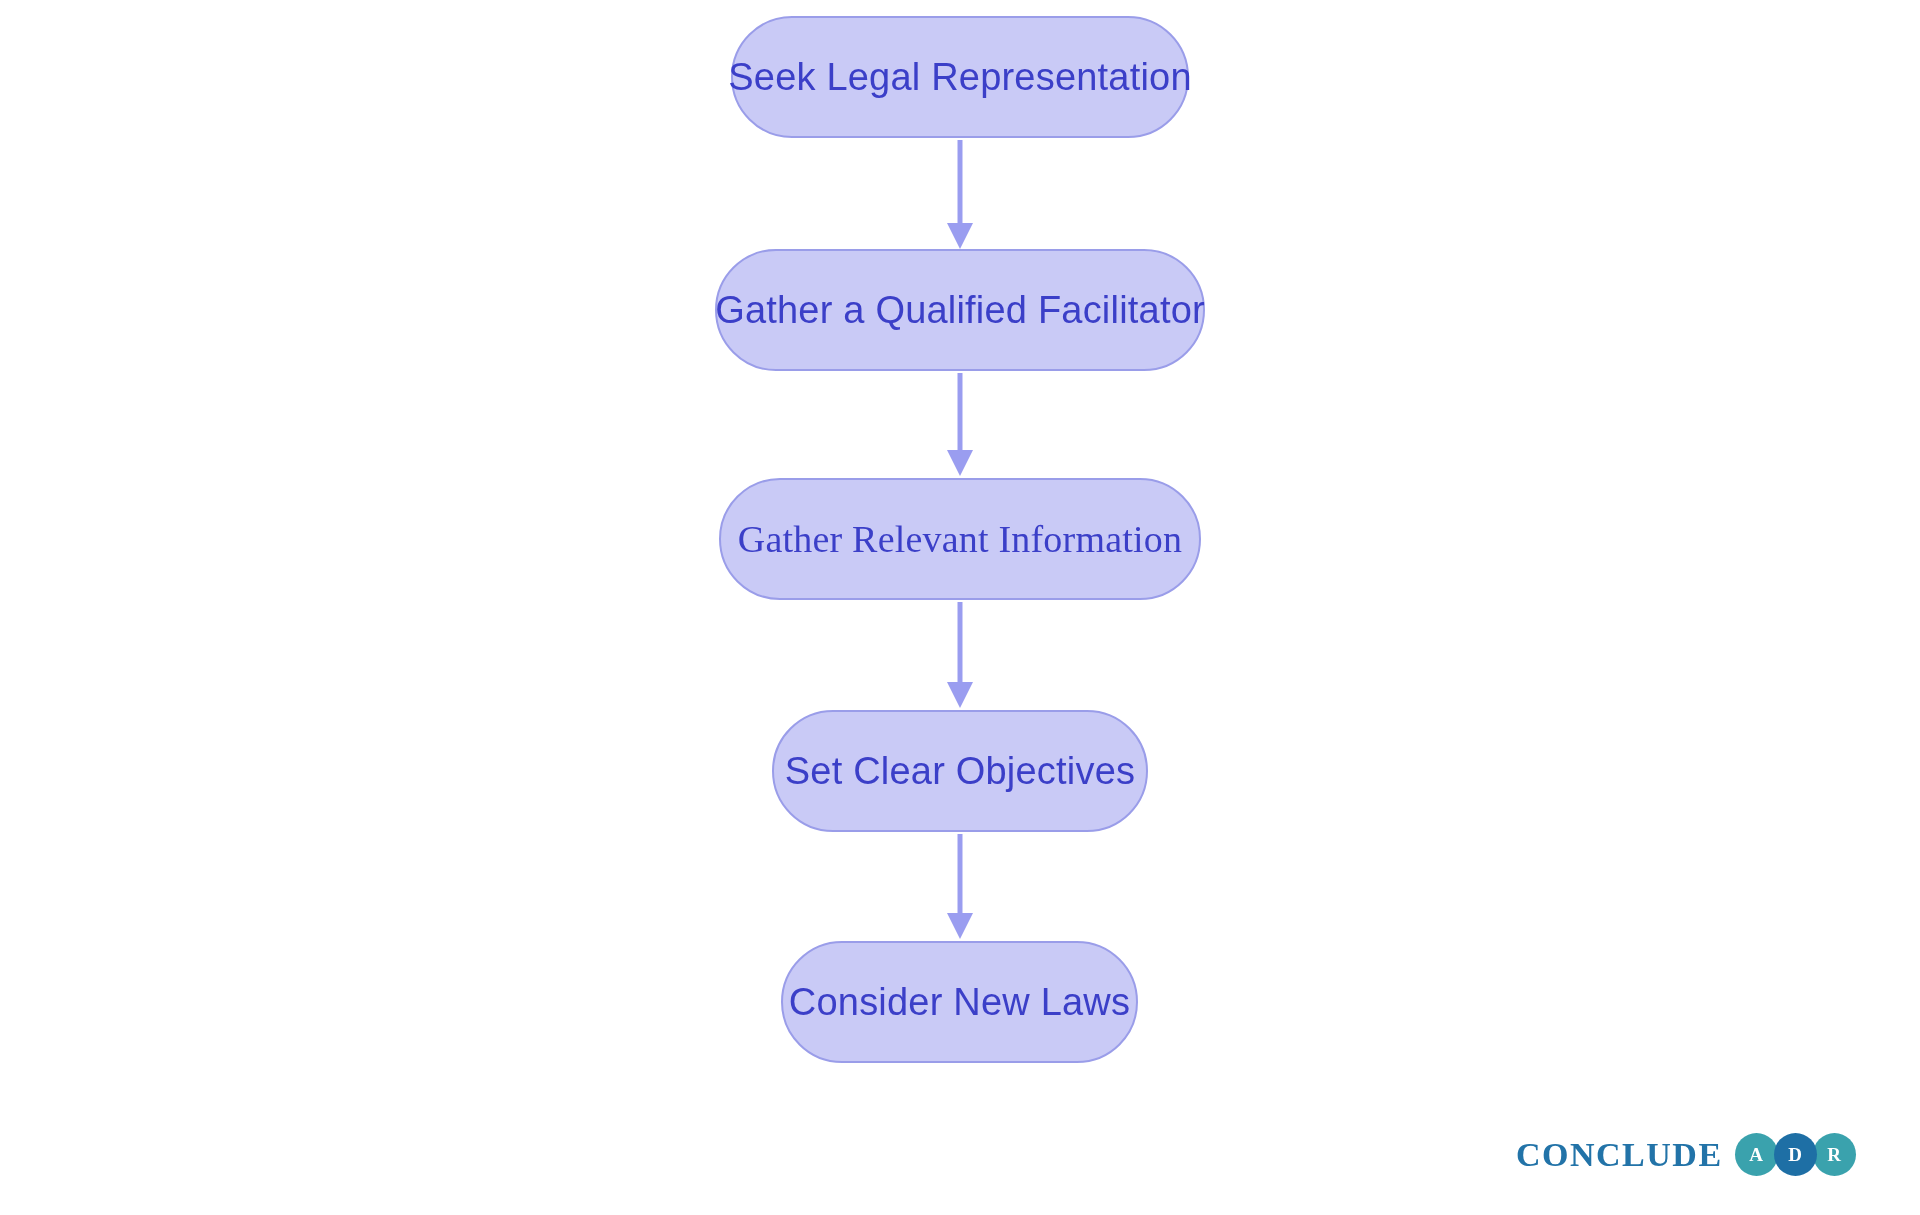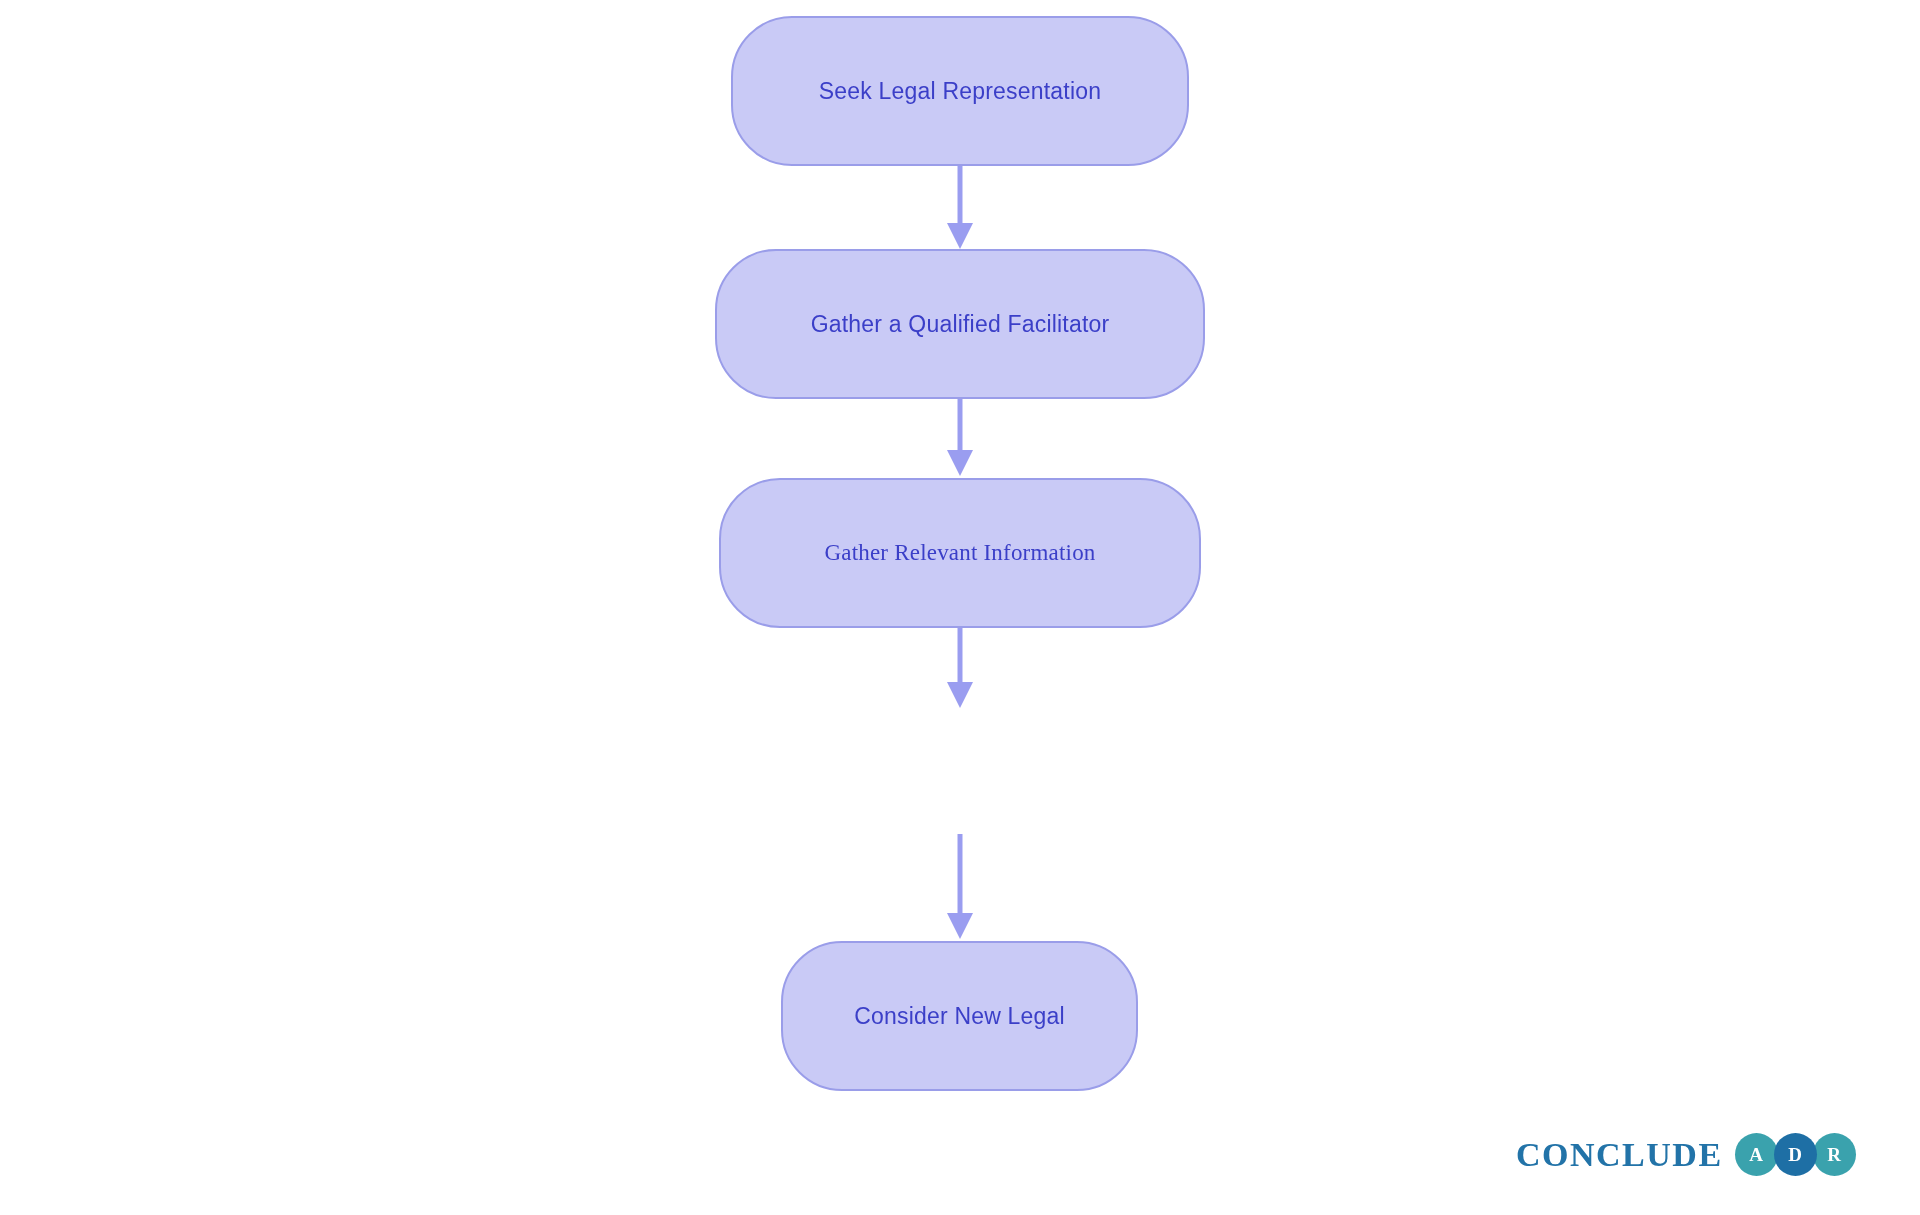--- a/index.html
+++ b/index.html
@@ -15,29 +15,29 @@
   html,body{width:1920px;height:1215px;}
   body{
     background:#ffffff;
     font-family:"Liberation Sans", sans-serif;
     position:relative;
     overflow:hidden;
   }
   .canvas{position:absolute;left:0;top:0;width:1920px;height:1215px;}
   .flow-node{
     position:absolute;
-    height:150px;
+    height:122px;
     border-radius:61px;
     background:var(--node-fill);
     border:2px solid var(--node-border);
     display:flex;
     align-items:center;
     justify-content:center;
     color:var(--node-text);
-    font-size:23px;
+    font-size:38px;
     font-weight:400;
     letter-spacing:0.2px;
     white-space:nowrap;
   }
   .n1{left:731px;top:16px;width:458px;}
   .n2{left:715px;top:249px;width:490px;}
   .n3{left:719px;top:478px;width:482px;font-family:Liberation Serif, serif;}
   .n4{left:772px;top:710px;width:376px;}
   .n5{left:781px;top:941px;width:357px;}
   .arrows{position:absolute;left:0;top:0;width:1920px;height:1215px;pointer-events:none;}
@@ -99,22 +99,25 @@
 
   <div class="flow-node n1">
     <span>Seek Legal Representation</span>
   </div>
   <div class="flow-node n2">
     <span>Gather a Qualified Facilitator</span>
   </div>
   <div class="flow-node n3">
     <span>Gather Relevant Information</span>
   </div>
+  <div class="flow-node n4">
+    <span>Set Clear Objectives</span>
+  </div>
   <div class="flow-node n5">
-    <span>Consider New Legal</span>
+    <span>Consider New Laws</span>
   </div>
 
   <div class="logo">
     <span class="logo-word">CONCLUDE</span>
     <span class="badge badge-a">A</span>
     <span class="badge badge-d">D</span>
     <span class="badge badge-r">R</span>
   </div>
 
 </div>

